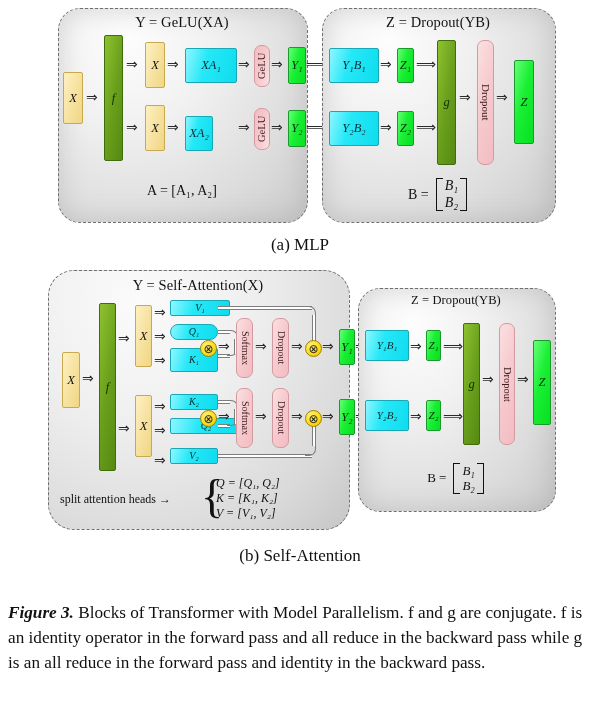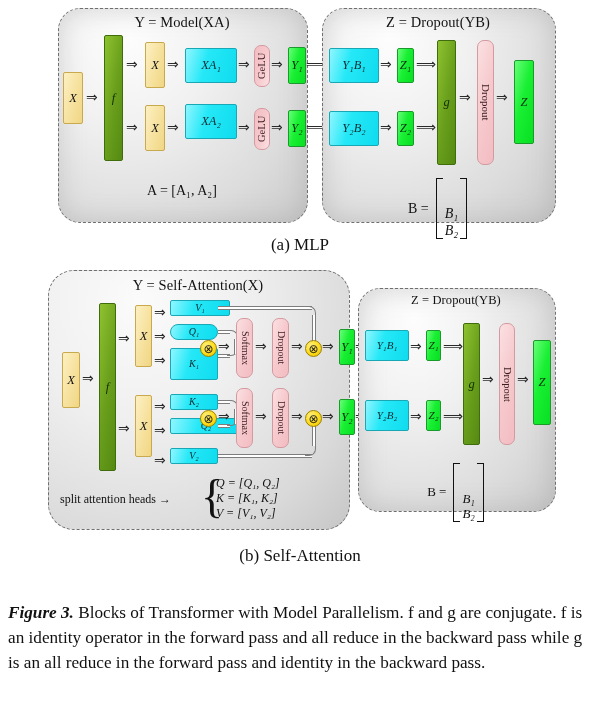--- a/index.html
+++ b/index.html
@@ -65,33 +65,33 @@
   
   .caption{position:absolute;left:8px;top:600px;width:584px;font-size:17.2px;
            line-height:25px;text-align:left;}
   .caption i{font-style:italic;font-weight:bold;}
 
   
   .matrix{display:inline-flex;align-items:center;vertical-align:middle;}
   .brk{display:inline-block;width:6px;align-self:stretch;
        border:1.4px solid #111;margin:0 1px;}
   .brk.l{border-right:none;} .brk.r{border-left:none;}
-  .mrows{display:inline-flex;flex-direction:column;line-height:1.18;padding:0 1px;margin-top:28px;}
+  .mrows{display:inline-flex;flex-direction:column;line-height:1.18;padding:0 1px;}
 
   
   .brace{position:absolute;font-size:46px;line-height:0.9;font-family:"Liberation Serif",serif;}
   .mi{font-style:italic;}
 </style>
 </head>
 <body>
 
 <div class="fig">
 
   <div class="panel" style="left:58px;top:8px;width:248px;height:213px;"></div>
-  <div class="panel-title" style="left:58px;top:14px;width:248px;">Y = Model(XA)</div>
+  <div class="panel-title" style="left:58px;top:14px;width:248px;">Y = GeLU(XA)</div>
   <div class="panel-foot" style="left:58px;top:183px;width:248px;">A = [A₁, A₂]</div>
 
   <div class="box yellow" style="left:63px;top:72px;width:20px;height:52px;">
       <span class="mi">X</span>
     </div>
   <div class="darr" style="left:86px;top:90px;">⇒</div>
   <div class="box dgreen" style="left:104px;top:35px;width:19px;height:126px;">
       <span class="mi">f</span>
     </div>
 
@@ -110,21 +110,21 @@
   <div class="darr" style="left:271px;top:57px;">⇒</div>
   <div class="box bgreen" style="left:288px;top:47px;width:18px;height:37px;">
       <span class="mi">Y₁</span>
     </div>
 
   <div class="darr" style="left:126px;top:120px;">⇒</div>
   <div class="box yellow" style="left:145px;top:105px;width:20px;height:46px;">
       <span class="mi">X</span>
     </div>
   <div class="darr" style="left:167px;top:120px;">⇒</div>
-  <div class="box cyan" style="left:185px;top:104px;width:52px;height:35px;">
+  <div class="box cyan" style="left:185px;top:116px;width:28px;height:35px;">
       <span class="mi">XA₂</span>
     </div>
   <div class="darr" style="left:238px;top:120px;">⇒</div>
   <div class="box pink rnd vtext up" style="left:254px;top:108px;width:16px;height:42px;font-size:10.5px;">
       <span>GeLU</span>
     </div>
   <div class="darr" style="left:271px;top:120px;">⇒</div>
   <div class="box bgreen" style="left:288px;top:110px;width:18px;height:37px;">
       <span class="mi">Y₂</span>
     </div>
@@ -196,21 +196,21 @@
 
   <div class="darr" style="left:154px;top:305px;">⇒</div>
   <div class="box cyan" style="left:170px;top:300px;width:60px;height:16px;font-size:10px;">
       <span class="mi">V₁</span>
     </div>
   <div class="darr" style="left:154px;top:329px;">⇒</div>
   <div class="box cyan" style="left:170px;top:324px;width:48px;height:16px;font-size:10px;border-radius:8px;">
       <span class="mi">Q₁</span>
     </div>
   <div class="darr" style="left:154px;top:353px;">⇒</div>
-  <div class="box cyan" style="left:170px;top:348px;width:48px;height:32px;font-size:10px;">
+  <div class="box cyan" style="left:170px;top:348px;width:48px;height:24px;font-size:10px;">
       <span class="mi">K₁</span>
     </div>
 
   <div class="wire h" style="left:218px;top:330px;width:12px;"></div>
   <div class="wire corner-tr" style="left:227px;top:330px;"></div>
   <div class="wire v" style="left:234px;top:339px;height:8px;"></div>
   <div class="wire h" style="left:218px;top:354px;width:12px;"></div>
   <div class="wire corner-br" style="left:227px;top:345px;"></div>
   <div class="wire v" style="left:234px;top:346px;height:8px;"></div>
 

